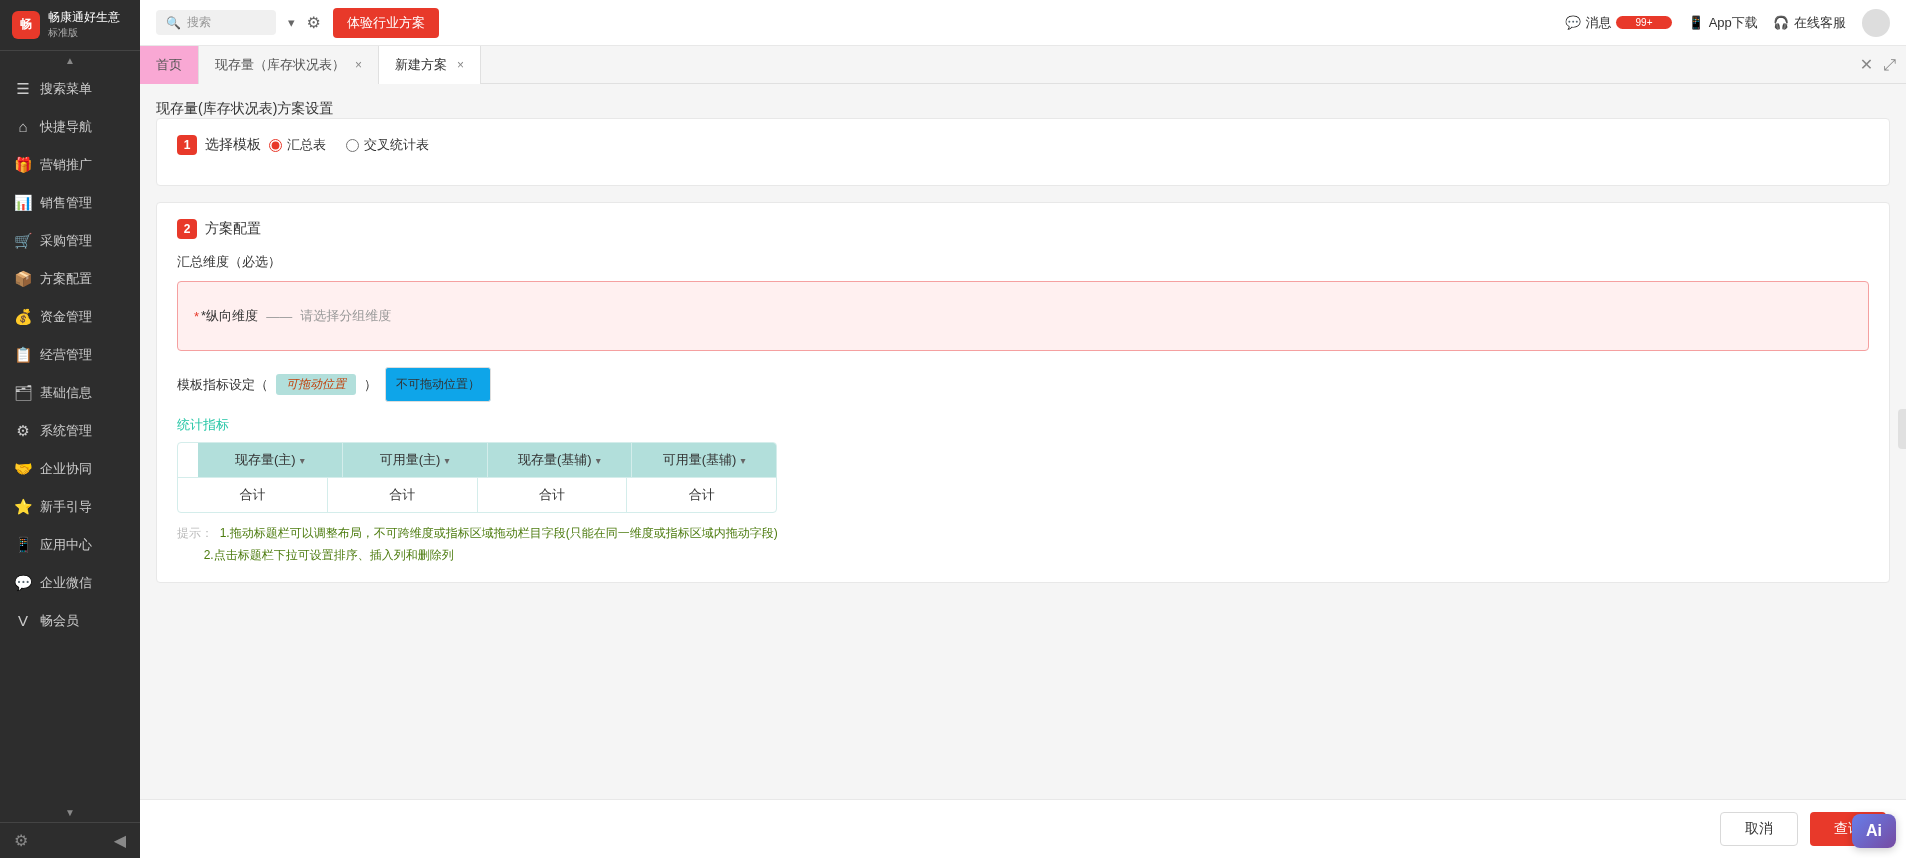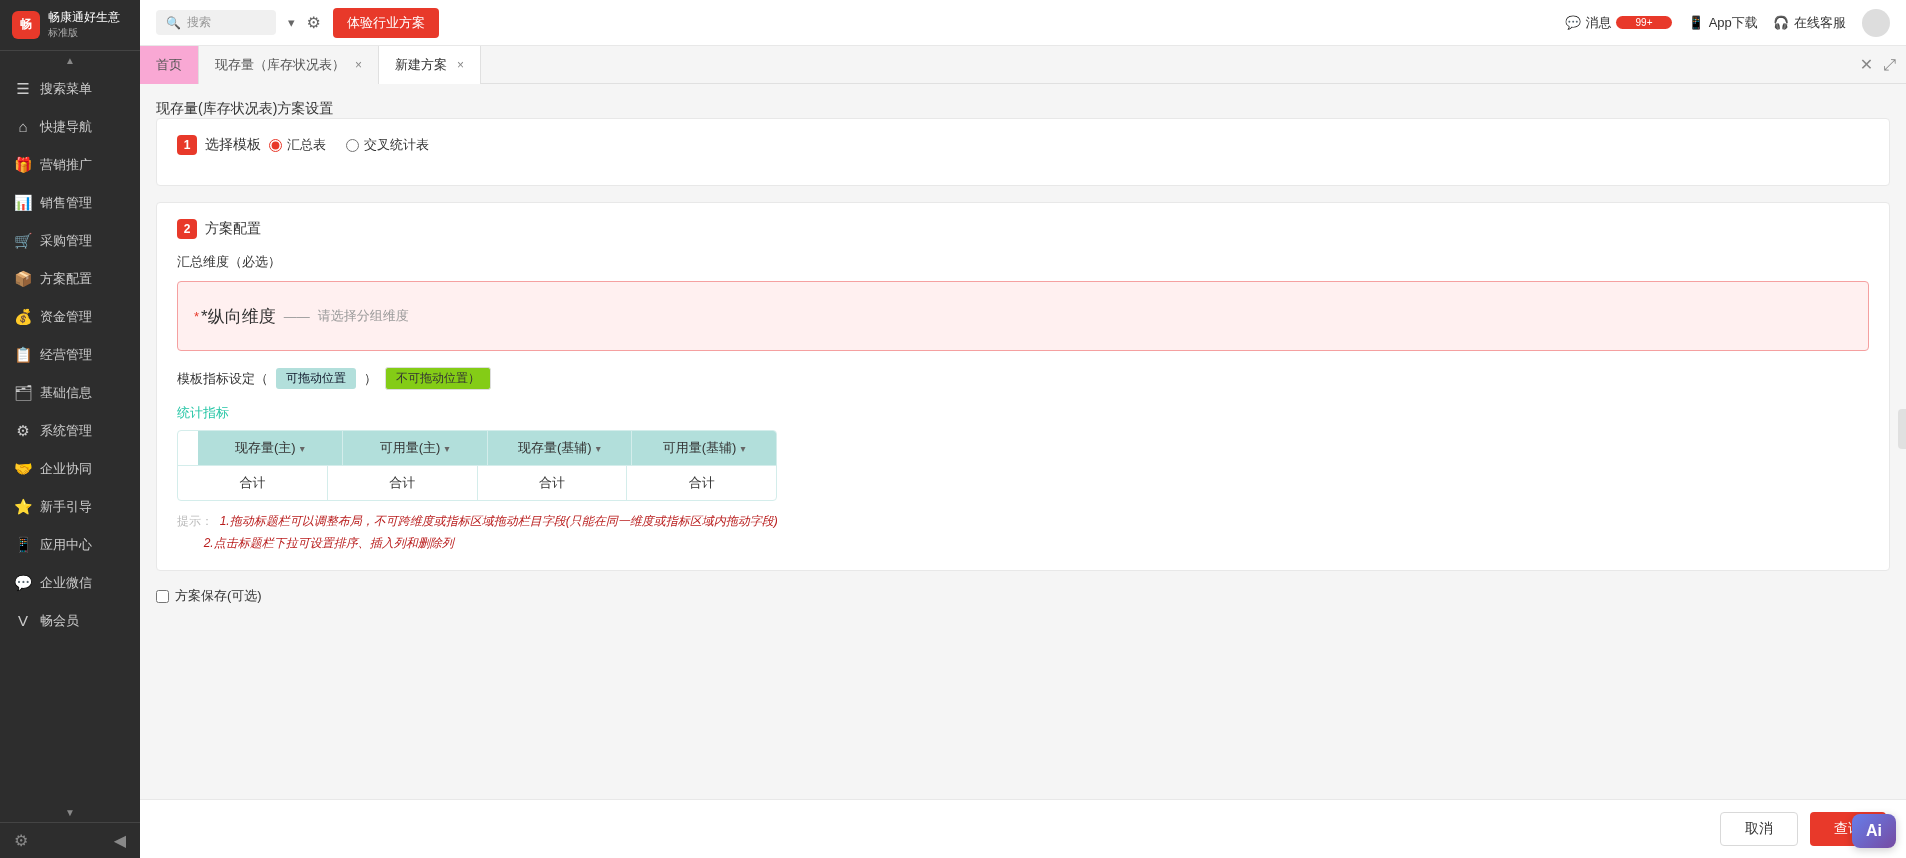--- a/index.html
+++ b/index.html
@@ -131,28 +131,28 @@
     .dimension-area {
       border: 1px solid #f5a0a0;
       background: #fff0f0;
       border-radius: 4px;
       padding: 20px 16px;
       margin-bottom: 16px;
       min-height: 70px;
       display: flex; align-items: center;
     }
     .dimension-required { color: #e8392a; margin-right: 2px; }
-    .dimension-text { color: #333; font-size: 17px; }
+    .dimension-text { color: #333; font-size: 13px; }
     .dimension-separator { color: #999; margin: 0 8px; }
     .dimension-placeholder { color: #999; font-size: 13px; }
 
     
     .template-indicators { display: flex; align-items: center; gap: 8px; margin-bottom: 14px; font-size: 13px; color: #333; }
-    .indicator-draggable { background: #b2dfdb; border-radius: 3px; padding: 2px 10px; font-size: 12px; color: #0f172a; }
-    .indicator-fixed { background: #84cc16; border: 1px solid #ddd; border-radius: 3px; padding: 2px 10px; font-size: 12px; color: #333; }
+    .indicator-draggable { background: #b2dfdb; border-radius: 3px; padding: 2px 10px; font-size: 12px; color: #c2410c; font-style: italic; }
+    .indicator-fixed { background: #0ea5e9; border: 1px solid #ddd; border-radius: 3px; padding: 8px 10px; font-size: 12px; color: #333; }
 
     
     .stats-section-title { color: #26c6a6; font-size: 13px; margin-bottom: 8px; }
     .stats-table { border: 1px solid #d4edeb; border-radius: 4px; overflow: hidden; width: 600px; }
     .stats-table-header { display: flex; background: #e8f7f5; margin-left: 20px; }
     .stats-col-header {
       flex: 1; padding: 8px 12px; display: flex; align-items: center; justify-content: center;
       gap: 4px; font-size: 13px; color: #333; border-right: 1px solid #d4edeb;
       cursor: pointer;
     }
@@ -161,21 +161,21 @@
     .stats-table-row { display: flex; border-top: 1px solid #d4edeb; }
     .stats-col-cell {
       flex: 1; padding: 8px 12px; text-align: center; border-right: 1px solid #d4edeb;
       font-size: 13px; color: #333;
     }
     .stats-col-cell:last-child { border-right: none; }
     .chevron { font-size: 10px; color: #666; }
 
     
     .tips-section { color: #bbb; font-size: 12px; margin-top: 10px; line-height: 1.8; }
-    .tips-section span { color: #b91c1c; font-style: italic; }
+    .tips-section span { color: #4d7c0f; }
 
     
     .save-option { display: flex; align-items: center; gap: 6px; font-size: 13px; color: #333; margin-top: 10px; }
 
     
     .footer {
       background: #fff; border-top: 1px solid #e8e8e8;
       padding: 12px 20px; display: flex; justify-content: flex-end; gap: 12px;
     }
     .btn-cancel {
@@ -398,24 +398,20 @@
           <div class="stats-col-cell">合计</div>
         </div>
       </div>
 
       <div class="tips-section">
         <div>提示：&nbsp;&nbsp;<span>1.拖动标题栏可以调整布局，不可跨维度或指标区域拖动栏目字段(只能在同一维度或指标区域内拖动字段)</span></div>
         <div>&nbsp;&nbsp;&nbsp;&nbsp;&nbsp;&nbsp;&nbsp;&nbsp;<span>2.点击标题栏下拉可设置排序、插入列和删除列</span></div>
       </div>
     </div>
 
-    <div class="save-option">
-      <input type="checkbox" style="">
-      <span>方案保存(可选)</span>
-    </div>
   </div>
 
   <div class="footer">
     <button class="btn-cancel">取消</button>
     <button class="btn-query">查询</button>
   </div>
 </div>
 
 <div class="resize-handle"></div>
 

